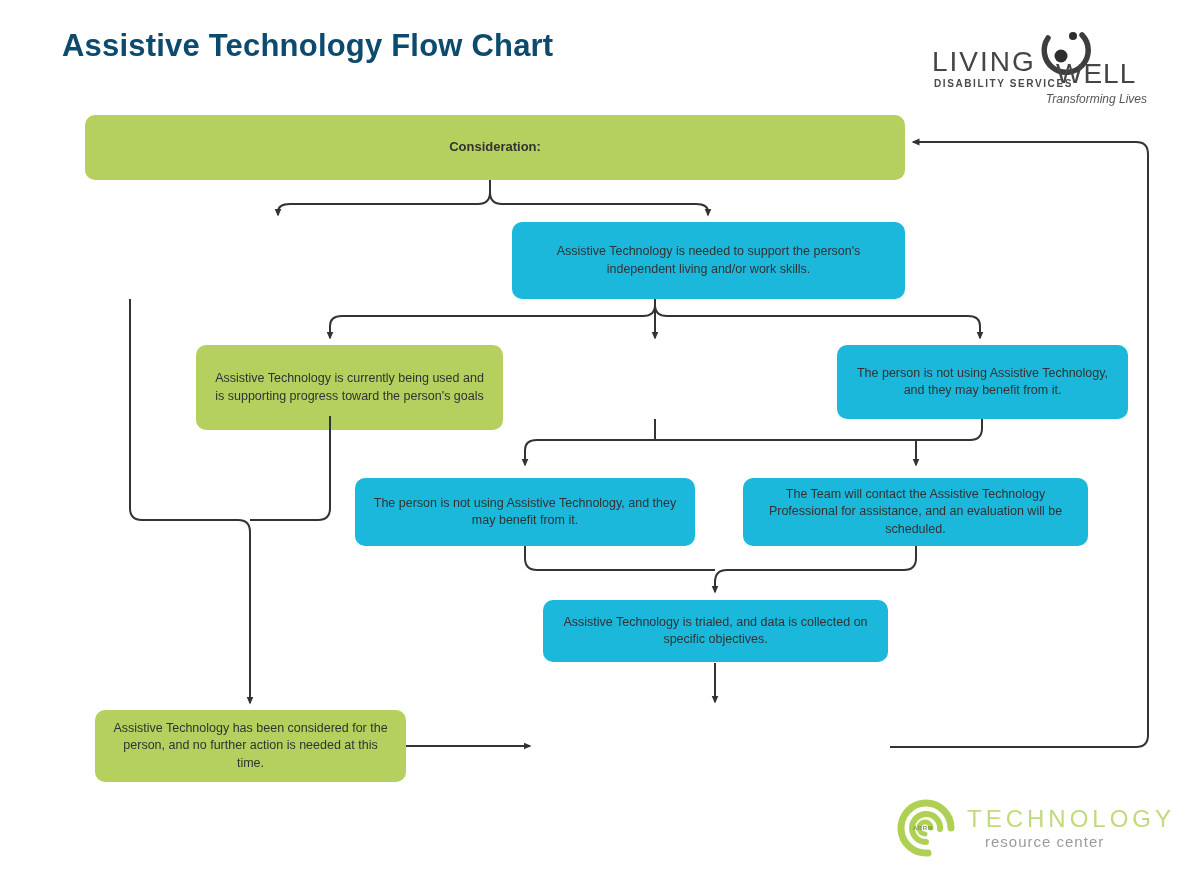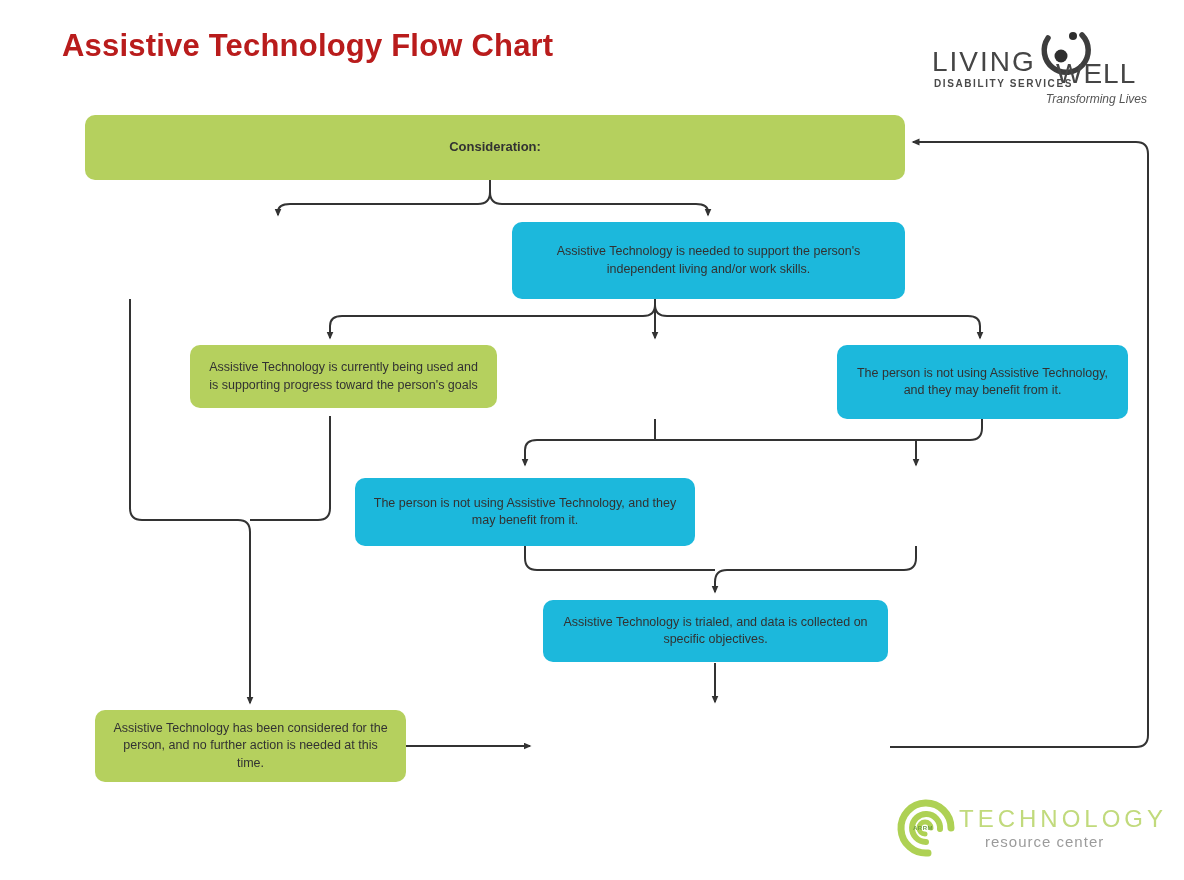--- a/index.html
+++ b/index.html
@@ -2,56 +2,56 @@
 <html><head>
 <meta charset="utf-8">
 <style>
   html,body{margin:0;padding:0;background:#fff;}
   .canvas{
     position:relative;width:1184px;height:880px;background:#ffffff;overflow:hidden;
     font-family:"Liberation Sans",sans-serif;color:#333;
   }
   .page-title{
     position:absolute;left:62px;top:28px;font-size:31px;font-weight:800;
-    color:#b91c1c;letter-spacing:.2px;
+    color:#0c4a6e;letter-spacing:.2px;
   }
   
   .node{
     position:absolute;border-radius:10px;display:flex;flex-direction:column;
     justify-content:center;align-items:center;text-align:center;
     font-size:12.5px;line-height:1.38;color:#323232;padding:4px 16px;box-sizing:border-box;
   }
   .green{background:#b5d05e;}
   .blue{background:#1cb8dc;}
   .node .heading{font-weight:bold;font-size:13px;margin-bottom:2px;}
   #n-consideration{left:85px;top:115px;width:820px;height:65px;}
   #n-reviewed{left:85px;top:222px;width:385px;height:77px;}
   #n-needed{left:512px;top:222px;width:393px;height:77px;}
-  #n-current{left:190px;top:345px;width:307px;height:63px;}
+  #n-current{left:196px;top:345px;width:307px;height:85px;}
   #n-insufficient{left:508px;top:345px;width:300px;height:74px;}
   #n-notusing-r{left:837px;top:345px;width:291px;height:74px;}
   #n-notusing-m{left:355px;top:478px;width:340px;height:68px;}
   #n-contact{left:743px;top:478px;width:345px;height:68px;}
   #n-trialed{left:543px;top:600px;width:345px;height:62px;}
   #n-considered{left:95px;top:710px;width:311px;height:72px;}
   #n-plan{left:538px;top:712px;width:352px;height:70px;}
   
   .wires{position:absolute;left:0;top:0;pointer-events:none;}
   
   .lw-logo{position:absolute;left:932px;top:26px;width:215px;height:90px;color:#454545;}
   .lw-living{position:absolute;left:0;top:20px;font-size:28px;letter-spacing:2px;font-weight:400;}
   .lw-sub{position:absolute;left:2px;top:52px;font-size:10px;letter-spacing:1.6px;font-weight:bold;color:#4a4a4a;}
   .lw-circle{position:absolute;left:104px;top:-4px;}
   .lw-well{position:absolute;left:124px;top:32px;font-size:28px;letter-spacing:1px;font-weight:400;}
   .lw-tag{position:absolute;right:0;top:66px;font-size:12px;font-style:italic;color:#555;}
   
   .trc-logo{position:absolute;left:895px;top:795px;width:265px;height:72px;}
   .trc-swirl{position:absolute;left:0;top:2px;}
   .trc-badge{position:absolute;left:18px;top:30px;font-size:6px;color:#6f9f3f;font-weight:bold;letter-spacing:.5px;}
-  .trc-name{position:absolute;left:64px;top:10px;font-size:24px;letter-spacing:4px;color:#c1da7c;font-weight:400;}
+  .trc-name{position:absolute;left:72px;top:10px;font-size:24px;letter-spacing:4px;color:#c1da7c;font-weight:400;}
   .trc-sub{position:absolute;left:90px;top:38px;font-size:15px;letter-spacing:1px;color:#9b9b9b;}
 </style>
 </head>
 <body>
 
 <div class="canvas">
 
   <div class="page-title">Assistive Technology Flow Chart</div>
 
   <div class="lw-logo">
@@ -83,20 +83,23 @@
 
 
   <div class="node blue" id="n-notusing-r">
     <div>The person is not using Assistive Technology, and they may benefit from it.</div>
   </div>
 
   <div class="node blue" id="n-notusing-m">
     <div>The person is not using Assistive Technology, and they may benefit from it.</div>
   </div>
 
+  <div class="node blue" id="n-contact">
+    <div>The Team will contact the Assistive Technology Professional for assistance, and an evaluation will be scheduled.</div>
+  </div>
 
   <div class="node blue" id="n-trialed">
     <div>Assistive Technology is trialed, and data is collected on specific objectives.</div>
   </div>
 
   <div class="node green" id="n-considered">
     <div>Assistive Technology has been considered for the person, and no further action is needed at this time.</div>
   </div>
 
 

